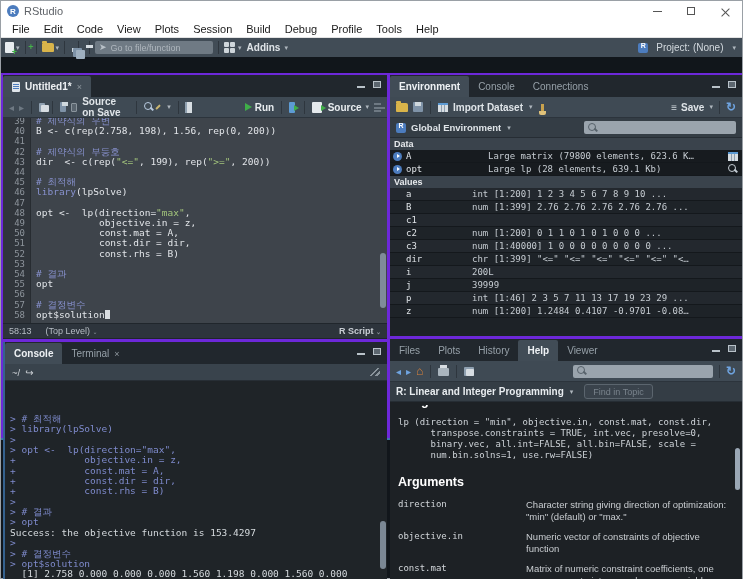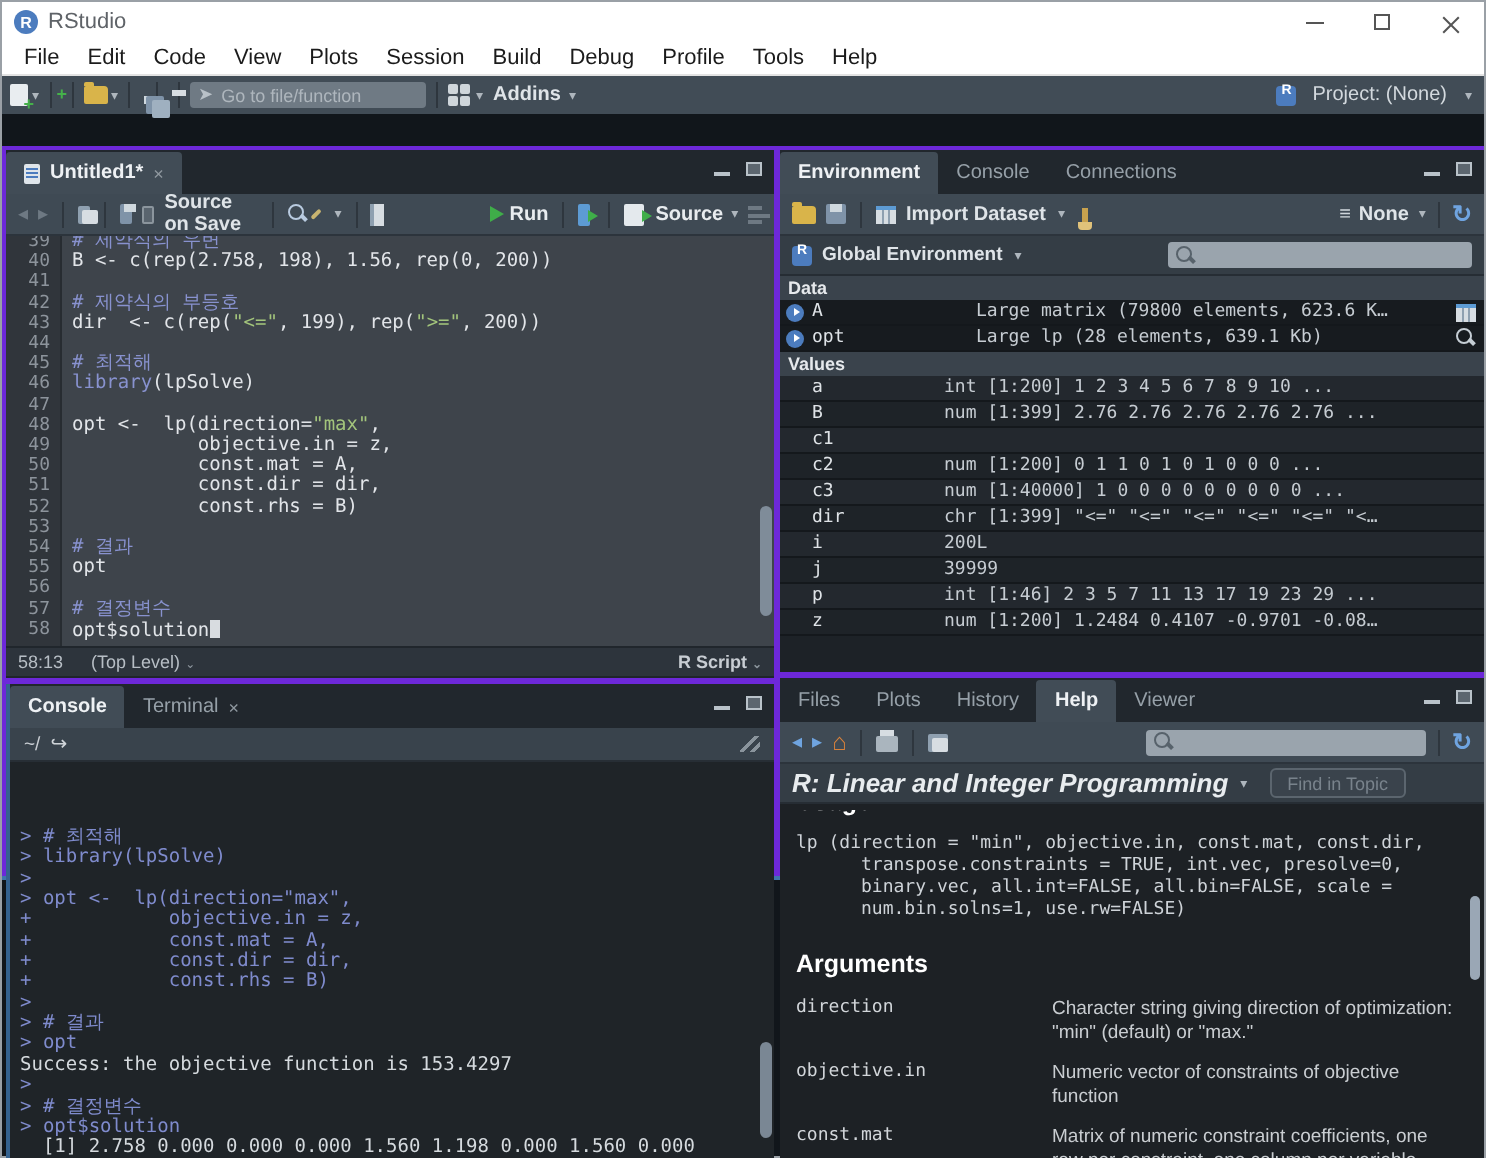--- a/index.html
+++ b/index.html
@@ -139,21 +139,21 @@
   .usage-clip b { display:block; margin-top:-11px; color:#fff; font-size:12.5px; }
   .help-code { margin-top:7px; font-family:"DejaVu Sans Mono", monospace; font-size:9px; line-height:11px; color:#ced3d8; white-space:pre; }
   .help-vscroll { position:absolute; right:2px; top:46px; width:5px; height:42px; background:#9aa7b5; border-radius:3px; }
   .args-heading { margin-top:14px; color:#ffffff; font-size:12.5px; font-weight:bold; }
   .args-table { margin-top:10px; display:grid; grid-template-columns:128px 1fr; row-gap:9px; }
   .arg-term { font-family:"DejaVu Sans Mono", monospace; font-size:9px; color:#d2d6da; }
   .arg-desc { font-size:9.5px; color:#c9cdd1; line-height:11.5px; padding-right:6px; }
   .help-hscroll { position:absolute; left:0; bottom:0; width:100%; height:9px; background:#39424b; }
   .help-hscroll .thumb { position:absolute; left:2px; top:1.5px; width:63%; height:6px; background:#97a6b4; border-radius:3px; }
   .find-topic { height:15px; border:1px solid #5b656e; border-radius:3px; background:#3a434c; color:#79838c; font-size:9px; display:flex; align-items:center; padding:0 8px; }
-  .topic-label { font-size:13px; color:#e8ecef; font-weight:bold;font-style:italic; }
+  .topic-label { font-size:10px; color:#e8ecef; font-weight:bold; }
   .i-home { color:#d9823b; font-size:12px; line-height:10px; }
   .i-newwin { width:10px; height:9px; background:#8fa0b0; border-radius:1px; position:relative; }
   .i-newwin::after { content:""; position:absolute; left:2px; top:2px; width:8px; height:7px; background:#d7dde2; border-radius:1px; }
 </style>
 </head>
 <body>
 
 <div class="window">
 
   <div class="titlebar">
@@ -320,21 +320,21 @@
       <div class="pane-toolbar">
         <span class="i-folder"></span>
         <span class="i-disk"></span>
         <span class="tb-sep"></span>
         <span class="i-table" style="margin-right:0;"></span>
         <span class="pt-label">Import Dataset</span>
         <span class="caret">▾</span>
         <span class="i-broom"></span>
         <span style="margin-left:auto;display:flex;align-items:center;gap:4px;">
           <span class="i-list-lines">≡</span>
-          <span class="pt-label">None</span>
+          <span class="pt-label">Save</span>
           <span class="caret">▾</span>
           <span class="tb-sep"></span>
           <span class="i-refresh">↻</span>
         </span>
       </div>
       <div class="env-subbar">
         <span class="i-rcube"></span>
         <span class="env-scope">Global Environment</span>
         <span class="caret">▾</span>
         <span class="search-box">

